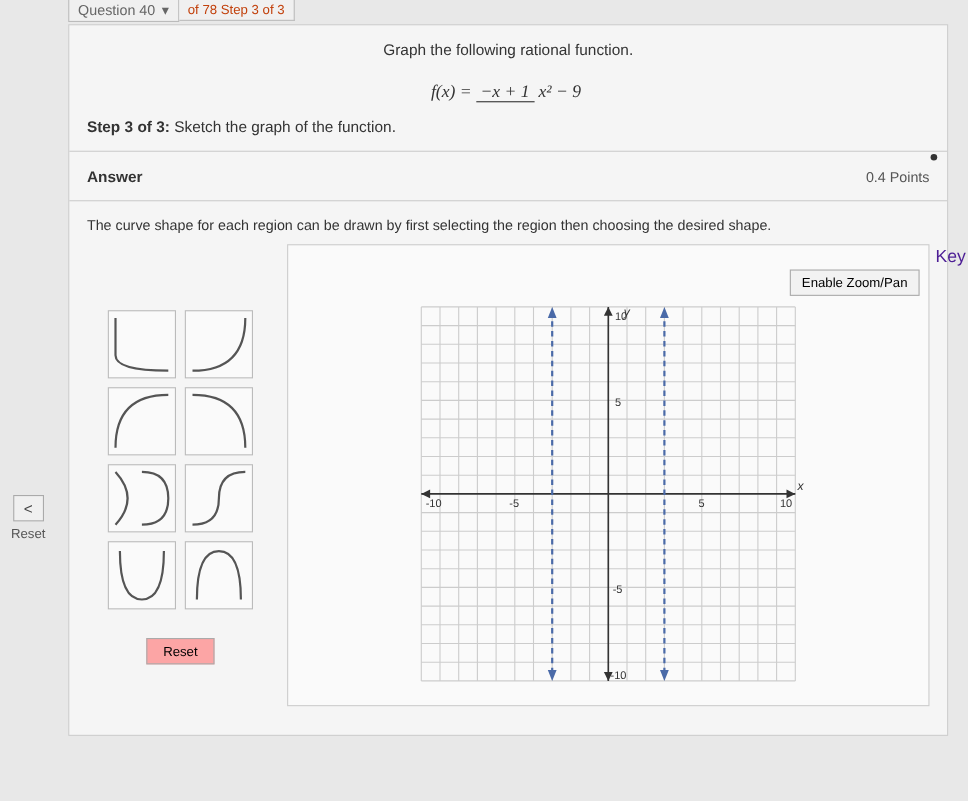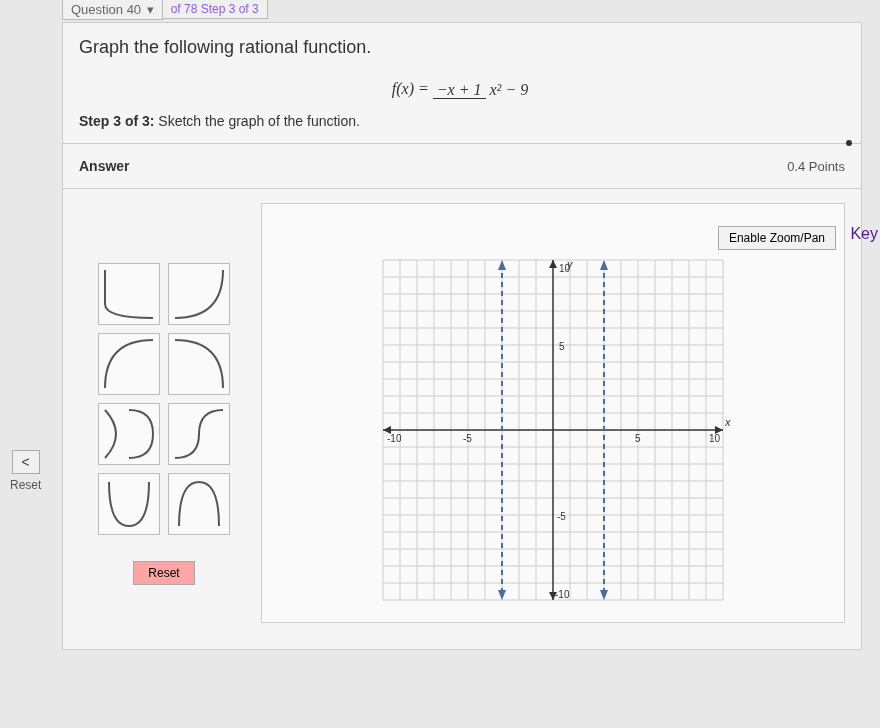--- a/index.html
+++ b/index.html
@@ -27,37 +27,38 @@
       display: flex;
       align-items: center;
       gap: 6px;
     }
     .step-box {
       border: 1px solid #bbb;
       border-left: none;
       background: #f0f0f0;
       padding: 2px 8px;
       font-size: 12px;
-      color: #8b5cf6;
+      color: #c2410c;
       text-align: right;
     }
     .main-content {
       margin-left: 62px;
       margin-top: 4px;
       background: #f5f5f5;
       border: 1px solid #ccc;
       width: 800px;
     }
     .section {
       padding: 14px 16px;
       border-bottom: 1px solid #ccc;
     }
     .prompt-text {
-      font-size: 18px;
+      font-size: 14px;
       color: #333;
+      text-align: center;
     }
     .equation {
       text-align: center;
       margin: 22px 0 14px 0;
       font-family: 'Times New Roman', serif;
       font-size: 16px;
       font-style: italic;
     }
     .frac {
       display: inline-block;
@@ -200,20 +201,21 @@
   </div>
 
   <div class="section">
     <div class="answer-header">
       <span class="answer-label">Answer</span>
       <span class="points">0.4 Points</span>
     </div>
   </div>
 
   <div class="section" style="border-bottom:none;">
+    <div class="instruction">The curve shape for each region can be drawn by first selecting the region then choosing the desired shape.</div>
 
     <div class="work-area">
       <div class="palette-col">
         <div class="palette-grid">
           <svg class="shape-btn" viewBox="0 0 60 60">
               <path d="M6 6 L6 40 Q6 54 54 54"></path>
             </svg>
           <svg class="shape-btn" viewBox="0 0 60 60">
               <path d="M6 54 Q54 54 54 6"></path>
             </svg>

